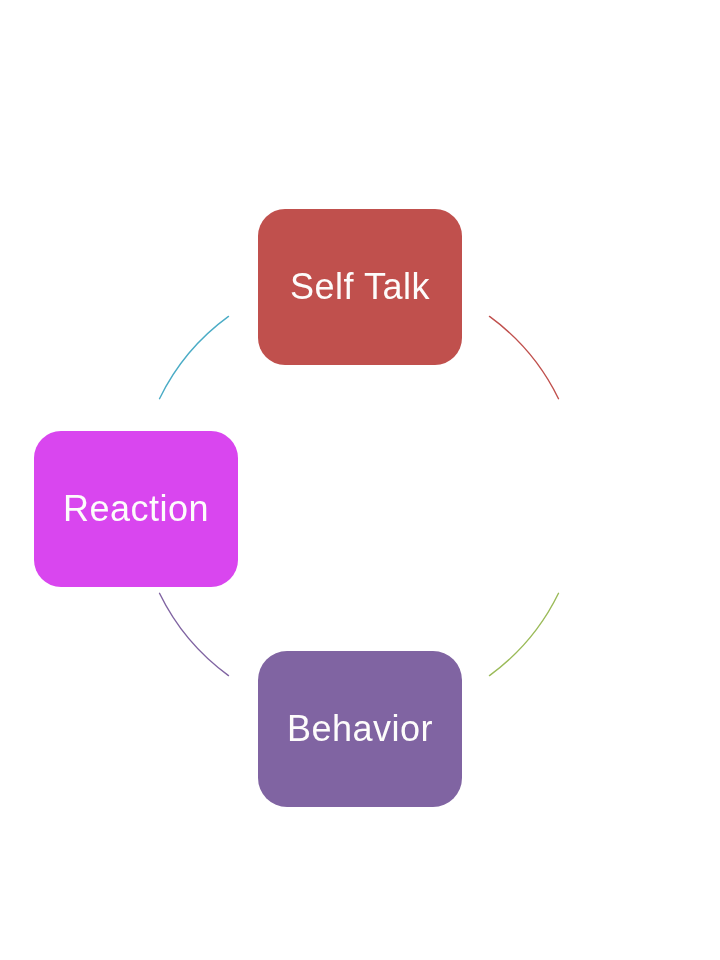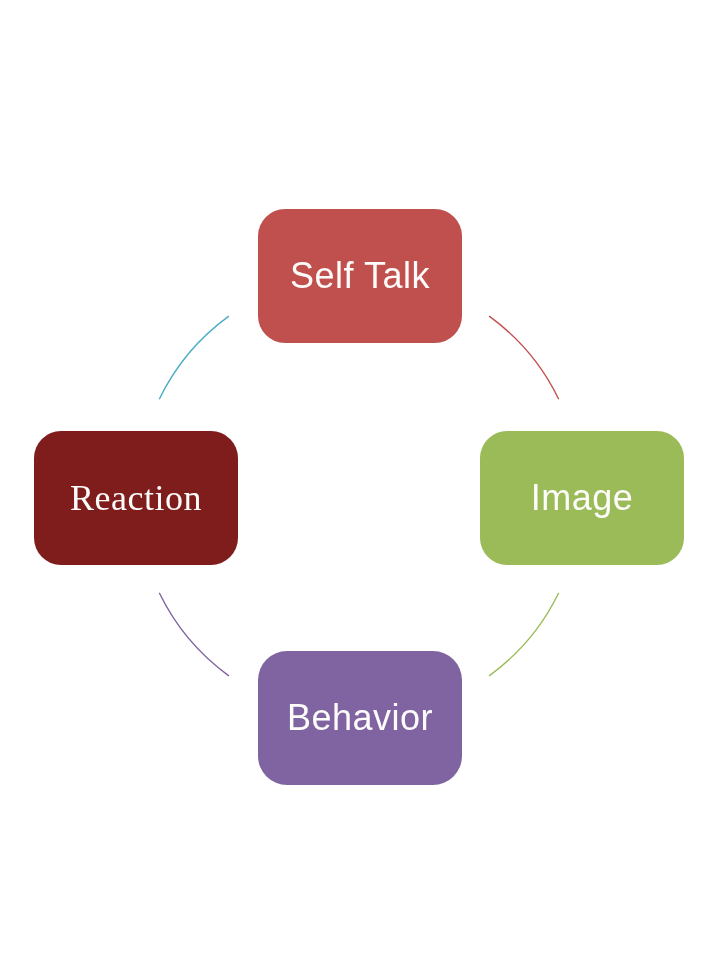--- a/index.html
+++ b/index.html
@@ -23,21 +23,21 @@
     height: 960px;
   }
   .arcs path {
     fill: none;
     stroke-width: 1.4px;
     stroke-linecap: round;
   }
   .node {
     position: absolute;
     width: 204px;
-    height: 134px;
+    height: 156px;
     border-radius: 27px;
     display: flex;
     align-items: center;
     justify-content: center;
   }
   .node-top    { left: 258px; top: 209px; }
   .node-right  { left: 480px; top: 431px; }
   .node-bottom { left: 258px; top: 651px; }
   .node-left   { left: 34px;  top: 431px; }
   .node-label {
@@ -57,25 +57,22 @@
     <path d="M 489.5 316.4 A 222 222 0 0 1 558.5 398.7" stroke="#c0504d"></path>
     <path d="M 558.5 593.3 A 222 222 0 0 1 489.5 675.6" stroke="#9bbb59"></path>
     <path d="M 228.5 675.6 A 222 222 0 0 1 159.5 593.3" stroke="#8064a2"></path>
     <path d="M 159.5 398.7 A 222 222 0 0 1 228.5 316.4" stroke="#4bacc6"></path>
   </svg>
 
   <div class="node node-top" style="background-color: rgb(192, 80, 77);">
     <span class="node-label">Self Talk</span>
   </div>
 
-  <div class="node node-right" style="background-color: rgb(155, 187, 89);">
-    <span class="node-label">Image</span>
-  </div>
 
   <div class="node node-bottom" style="background-color: rgb(128, 100, 162); border-radius: 29px;">
     <span class="node-label">Behavior</span>
   </div>
 
-  <div class="node node-left" style="background-color: #7f1d1d; font-family: Liberation Serif, serif;">
+  <div class="node node-left" style="background-color: #d946ef;">
     <span class="node-label">Reaction</span>
   </div>
 
 </div>
 
 </body></html>

